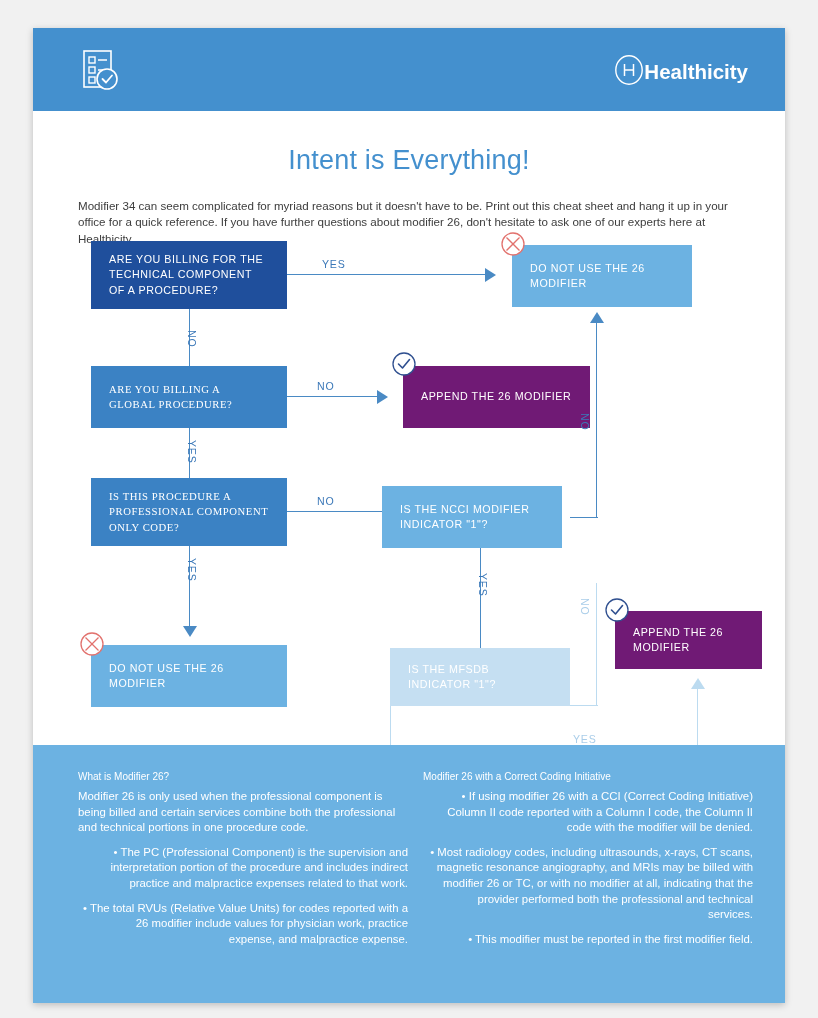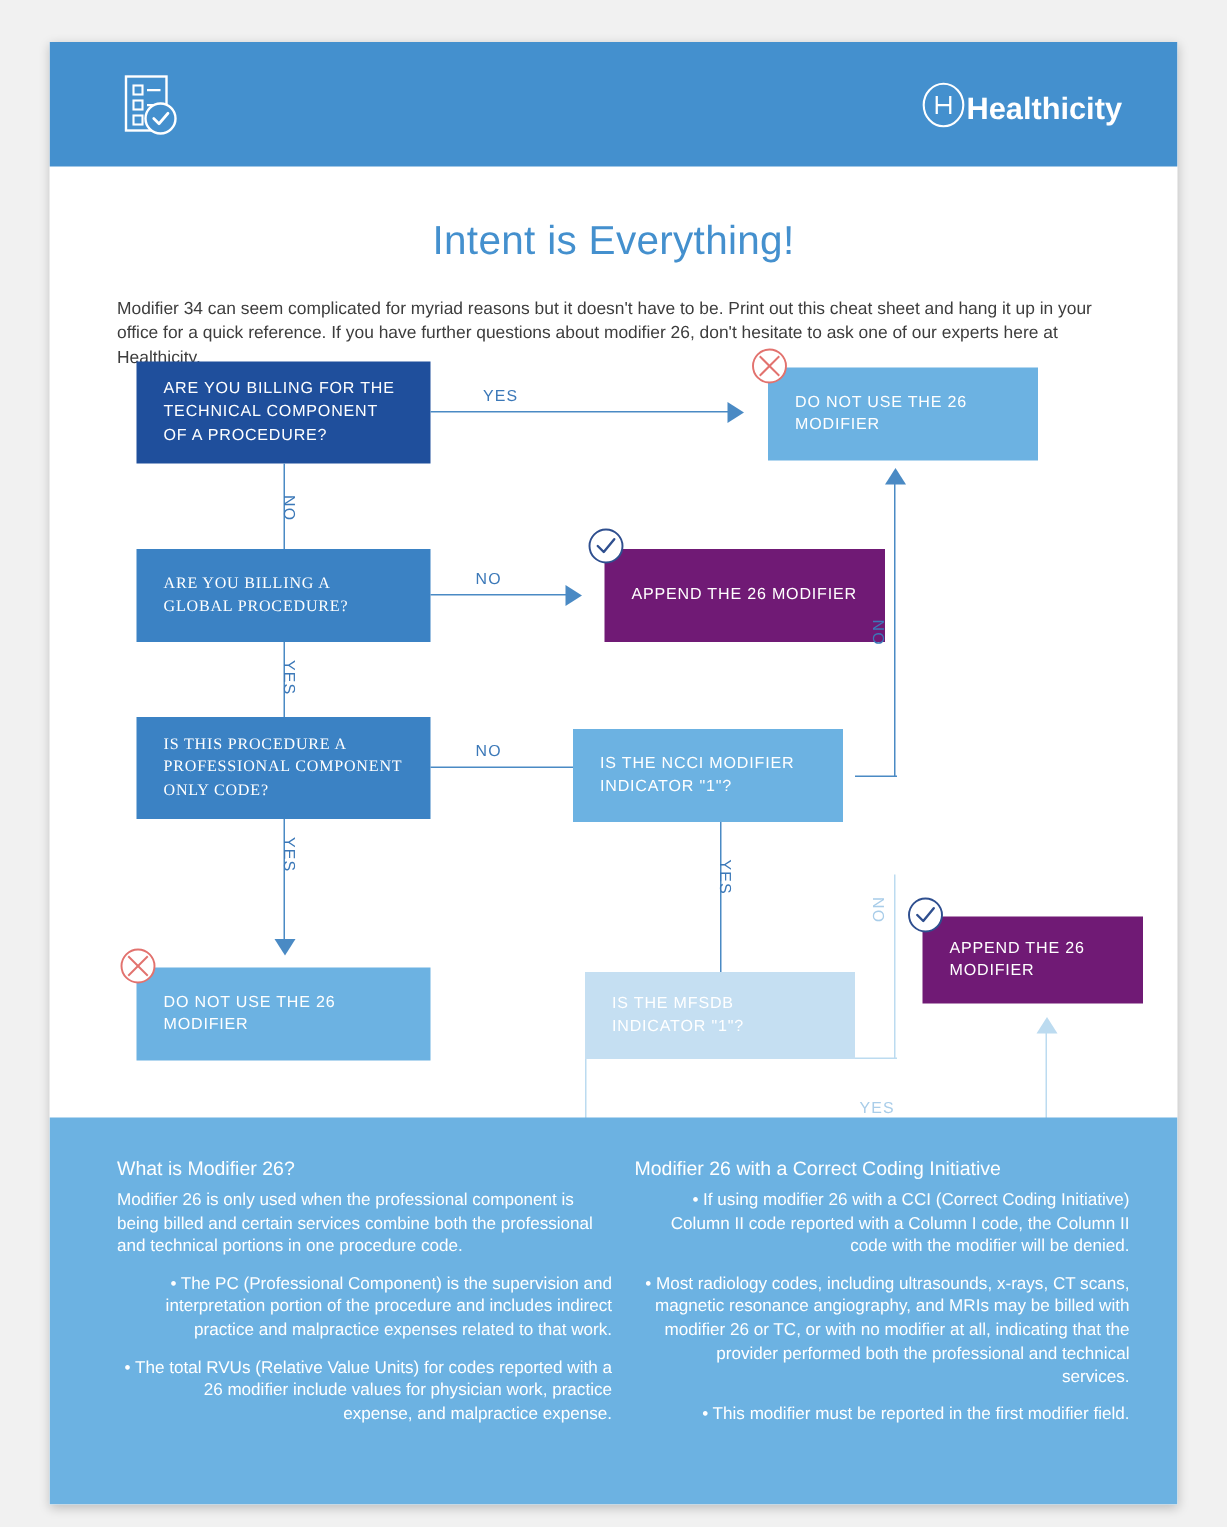--- a/index.html
+++ b/index.html
@@ -133,21 +133,21 @@
   .footer {
     position: absolute;
     left: 0; top: 717px;
     width: 752px; height: 258px;
     background: #6cb2e2;
     color: #ffffff;
   }
   .f-col { position: absolute; top: 26px; }
   .f-col.left  { left: 45px;  width: 330px; }
   .f-col.right { left: 390px; width: 330px; }
-  .f-head { font-size: 13px; margin-bottom: 7px; }
+  .f-head { font-size: 10px; margin-bottom: 7px; }
   .f-para { font-size: 11.4px; line-height: 15.6px; margin-bottom: 9px; }
   .f-bullet {
     font-size: 11.4px; line-height: 15.6px;
     margin-bottom: 9px;
     padding-left: 9px;
     text-indent: -9px;
     text-align: right;
   }
 </style>
 </head>

